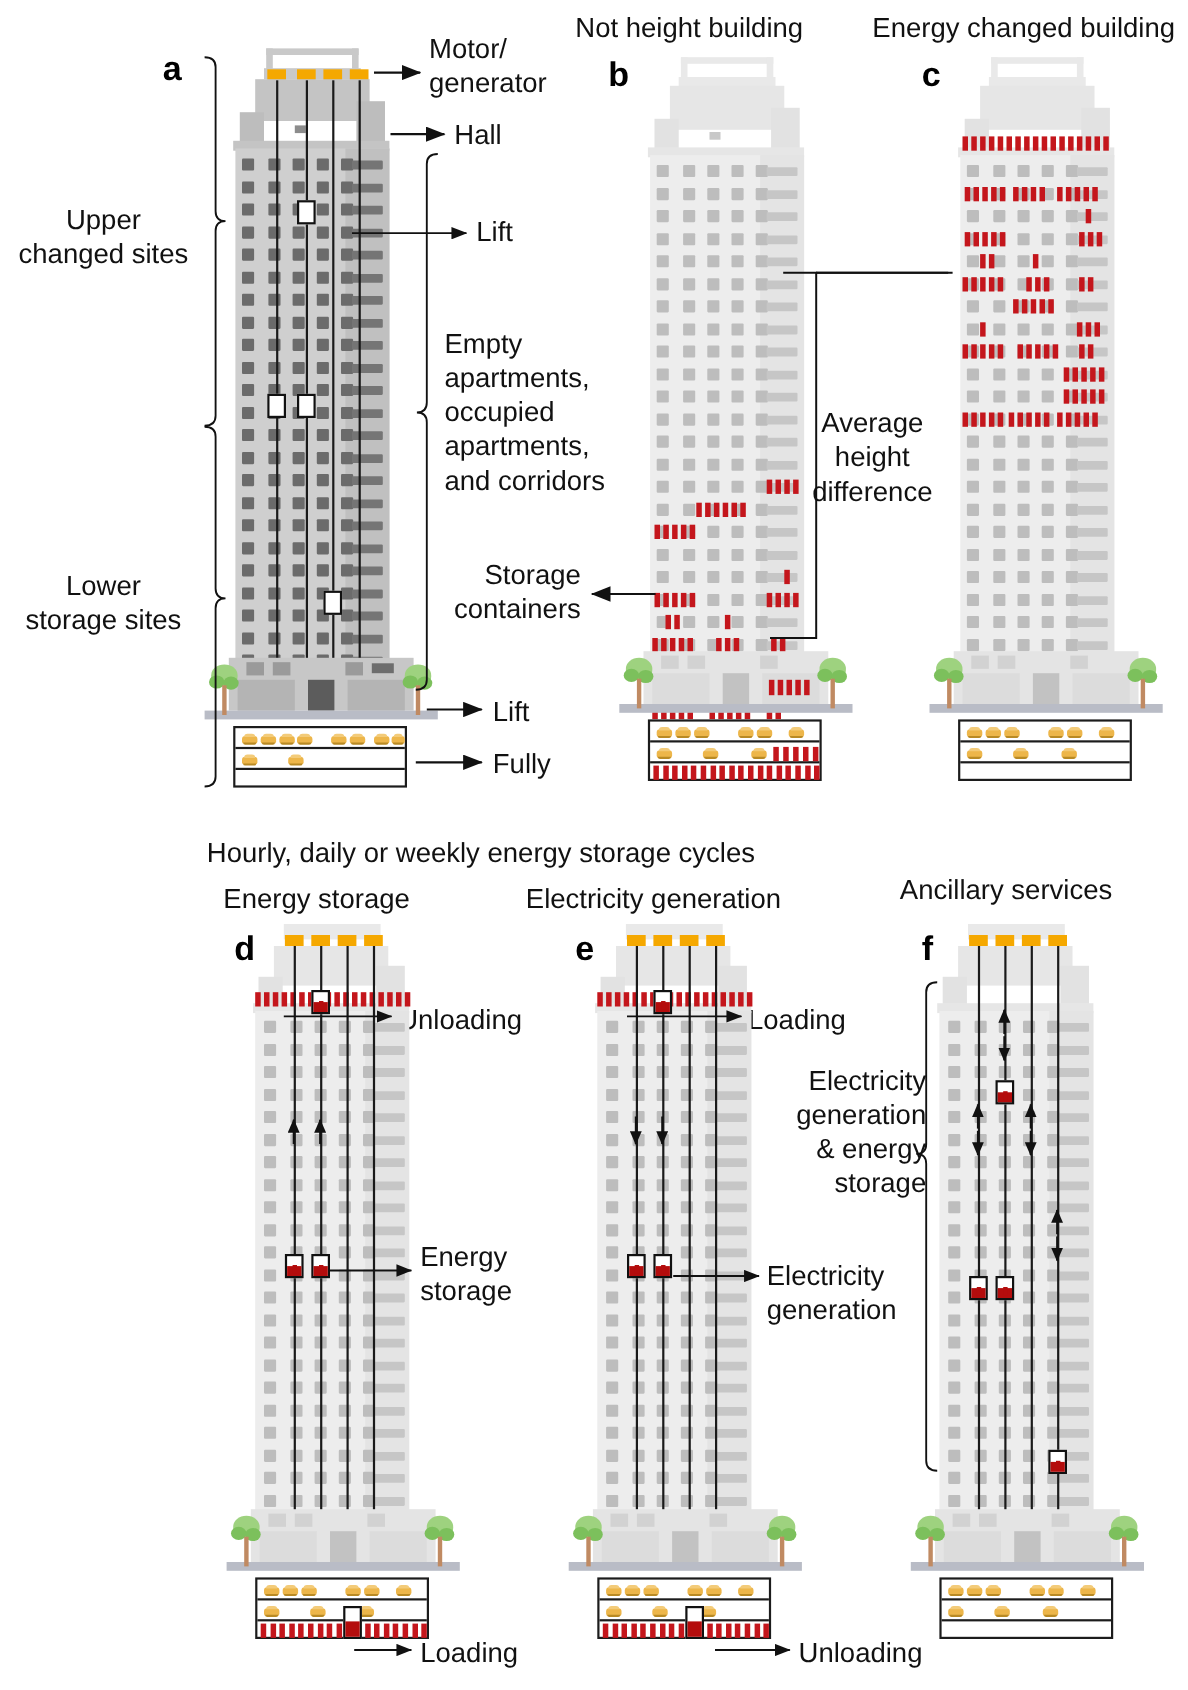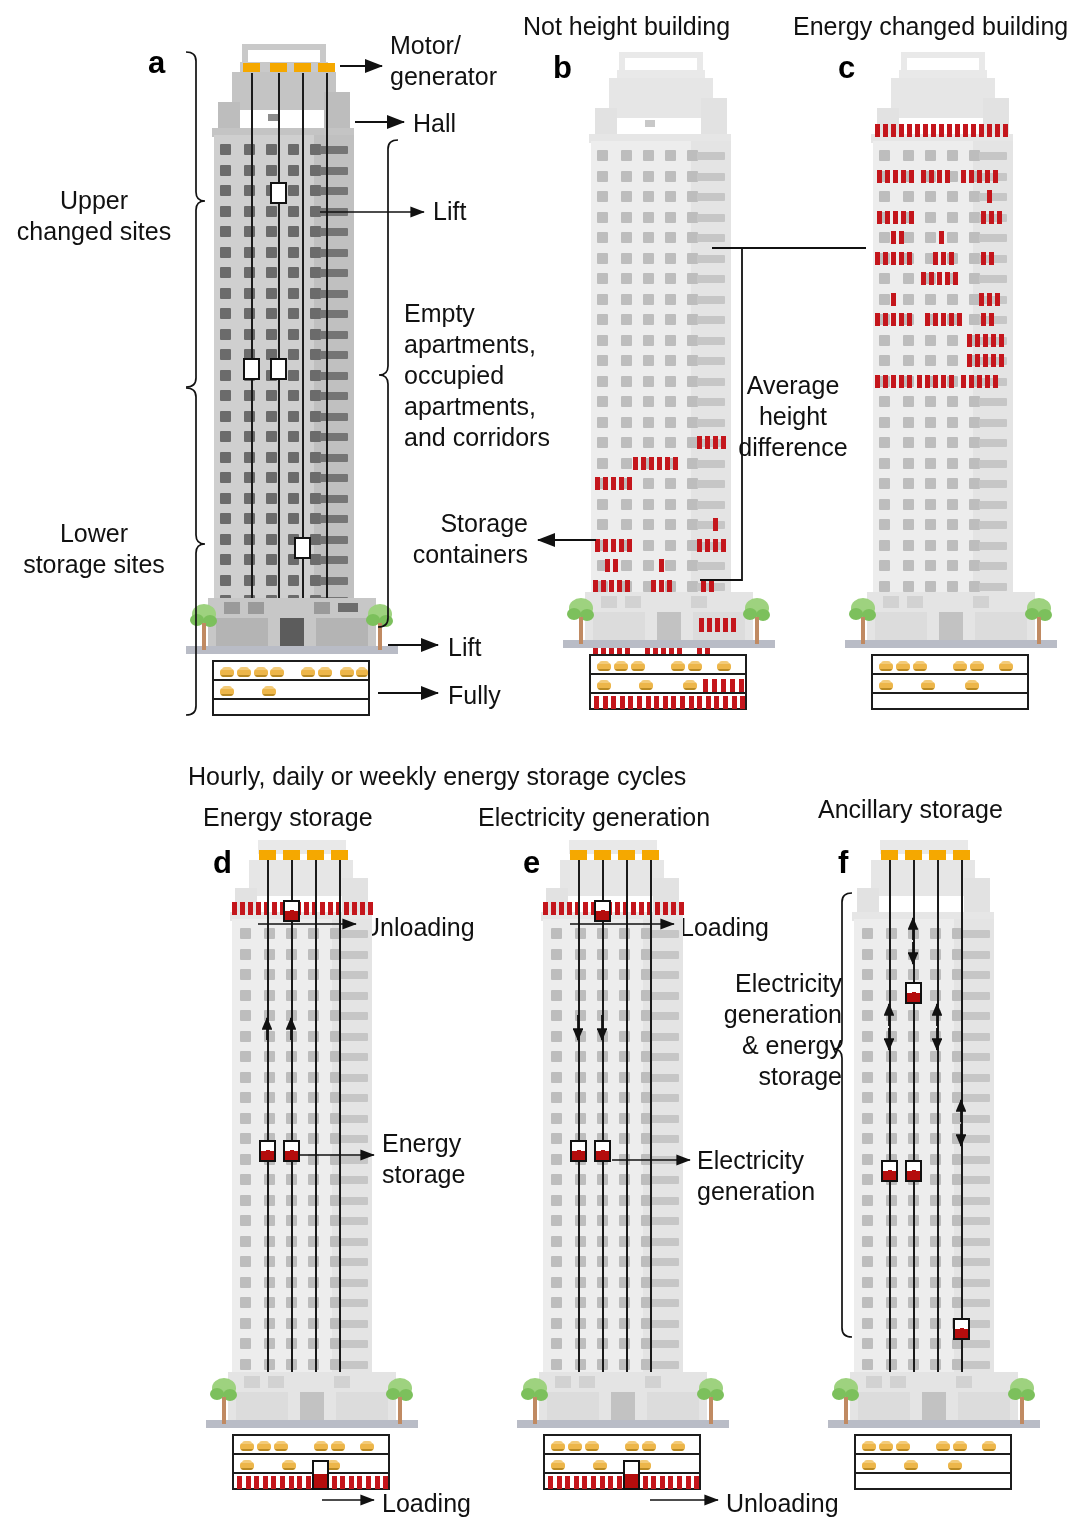--- a/index.html
+++ b/index.html
@@ -82,21 +82,21 @@
   svg.overlay{position:absolute;left:0;top:0;width:1080px;height:1536px;pointer-events:none;}
 </style>
 </head>
 <body>
 
 <div class="title" style="left:523px;top:12px;">Not height building</div>
 <div class="title" style="left:793px;top:12px;">Energy changed building</div>
 <div class="title" style="left:188px;top:762px;">Hourly, daily or weekly energy storage cycles</div>
 <div class="title" style="left:203px;top:803px;">Energy storage</div>
 <div class="title" style="left:478px;top:803px;">Electricity generation</div>
-<div class="title" style="left:818px;top:795px;">Ancillary storage</div>
+<div class="title" style="left:818px;top:795px;">Ancillary services</div>
 
 <div class="panel-letter" style="left:148px;top:45px;">a</div>
 <div class="panel-letter" style="left:553px;top:50px;">b</div>
 <div class="panel-letter" style="left:838px;top:50px;">c</div>
 <div class="panel-letter" style="left:213px;top:845px;">d</div>
 <div class="panel-letter" style="left:523px;top:845px;">e</div>
 <div class="panel-letter" style="left:838px;top:845px;">f</div>
 
 <div class="lbl ctr" style="left:8px;top:185px;width:172px;">Upper
 changed sites</div>

